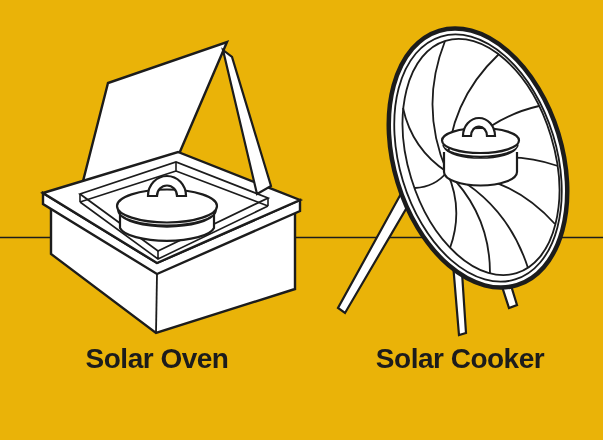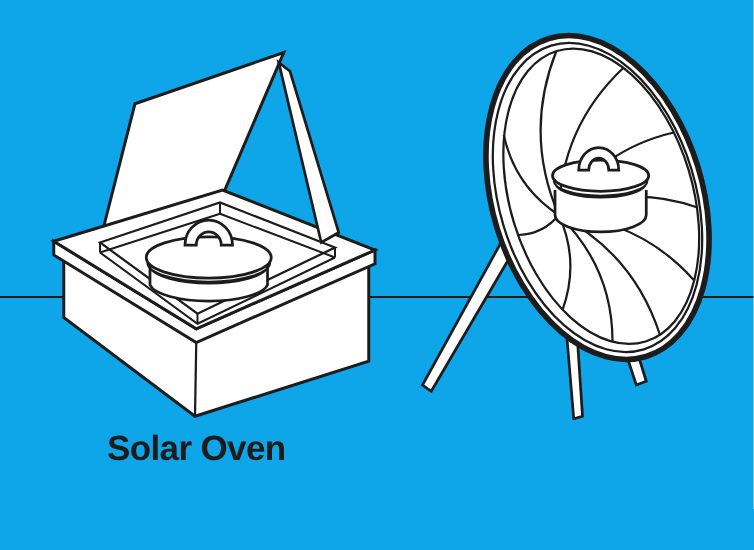--- a/index.html
+++ b/index.html
@@ -1,16 +1,16 @@
 <!DOCTYPE html>
 <html><head>
 <meta charset="utf-8">
 <style>
   html,body{margin:0;padding:0;background:#ffffff;}
-  .canvas{position:relative;width:603px;height:440px;background:#0ea5e9;overflow:hidden;
+  .canvas{position:relative;width:603px;height:440px;background:#eab308;overflow:hidden;
           font-family:"Liberation Sans",sans-serif;}
   svg{position:absolute;left:0;top:0;}
   svg .st{stroke:#1c1c1c;stroke-linejoin:miter;}
   .ln{fill:none;}
   .wh{fill:#ffffff;}
   .w1{stroke-width:1.6px;}
   .w15{stroke-width:1.8px;}
   .w2{stroke-width:2.2px;}
   .w25{stroke-width:2.4px;}
   .w4{stroke-width:4.5px;}
@@ -76,15 +76,16 @@
 
       <path class="st wh w2" d="M444,152 L444,172 A36.5,13.5 0 0 0 517,172 L517,152"></path>
       <ellipse class="st wh w2" cx="480.5" cy="140.5" rx="38.5" ry="12.5"></ellipse>
       <path class="st ln w1" d="M443,144.5 A37.5,12 0 0 0 518,144.5 M444.5,148 A36.5,12 0 0 0 516.5,148"></path>
       <path class="st wh w2" d="M463,136 A16,18 0 0 1 495,136 L487,136 A8,9.5 0 0 0 471,136 Z"></path>
     </g>
   </svg>
 
   <div class="caption cap-left">Solar Oven</div>
   <div class="caption cap-right">
+    <div>Solar Cooker</div>
   </div>
 
 </div>
 
 </body></html>

